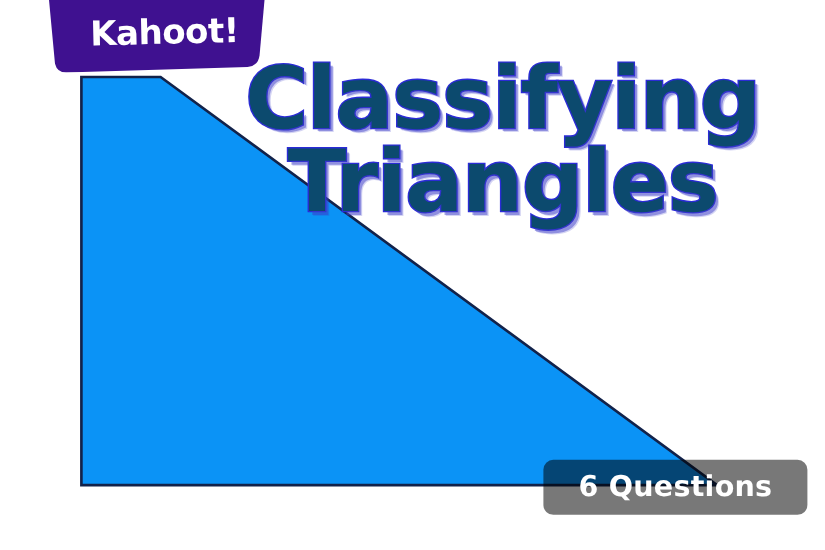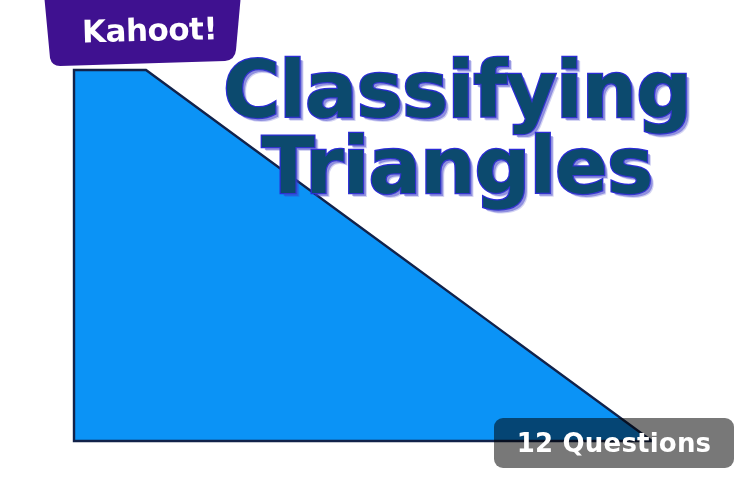--- a/index.html
+++ b/index.html
@@ -128,16 +128,16 @@
     </svg>
     <div id="kahoot-wordmark">Kahoot!</div>
   </div>
 
   <div id="title-block">
     <div class="title-line" id="title-line-1">Classifying</div>
     <div class="title-line" id="title-line-2">Triangles</div>
   </div>
 
   <div id="questions-badge">
-    <span id="questions-badge-label">12 Questions</span>
+    <span id="questions-badge-label">6 Questions</span>
   </div>
 
 </div>
 
 </body></html>

